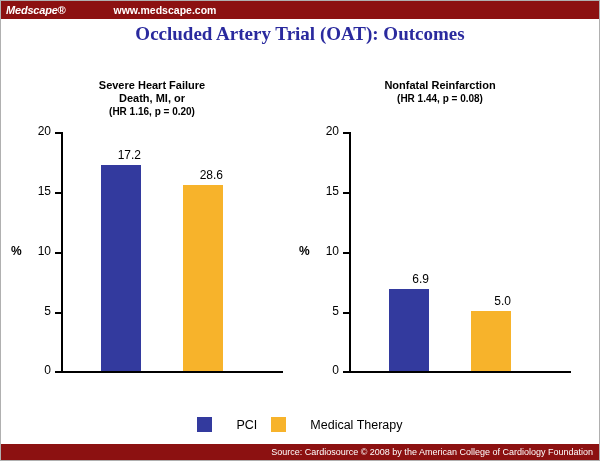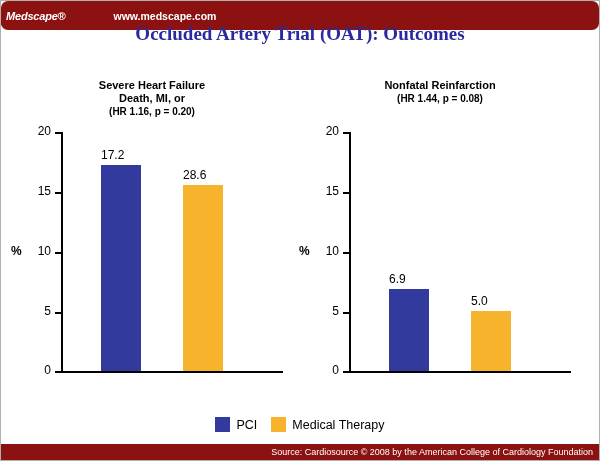--- a/index.html
+++ b/index.html
@@ -22,25 +22,24 @@
     border: 1px solid #b0b0b0;
     box-sizing: border-box;
     background: #ffffff;
   }
 
   
   .header-bar {
     position: absolute;
     left: 0; top: 0;
     width: 100%;
-    height: 29px;
+    height: 18px;
     background: #8c1111;
     display: flex;
-    align-items: center;
-    border-radius: 7px;
+    align-items: flex-start;
   }
   .brand-logo {
     height: 18px;
     background: #8c1111;
     color: #ffffff;
     font-size: 11px;
     font-weight: bold;
     font-style: italic;
     letter-spacing: -0.2px;
     padding: 0 6px 0 5px;
@@ -148,39 +147,39 @@
     position: absolute;
     left: 50px;
     top: 6px;
     width: 222px;
     height: 240px;
   }
   .bar-value {
     position: absolute;
     font-size: 12px;
     color: #000;
-    text-align: left;
+    text-align: right;
     white-space: nowrap;
   }
 
   
   .legend {
     position: absolute;
     left: 0;
     top: 416px;
     width: 100%;
     display: flex;
     justify-content: center;
     align-items: center;
     gap: 14px;
   }
   .legend-item {
     display: flex;
     align-items: center;
-    gap: 6px;
+    gap: 24px;
   }
   .legend-swatch {
     width: 15px;
     height: 15px;
   }
   .legend-text {
     font-size: 12.5px;
     color: #000;
   }
 

